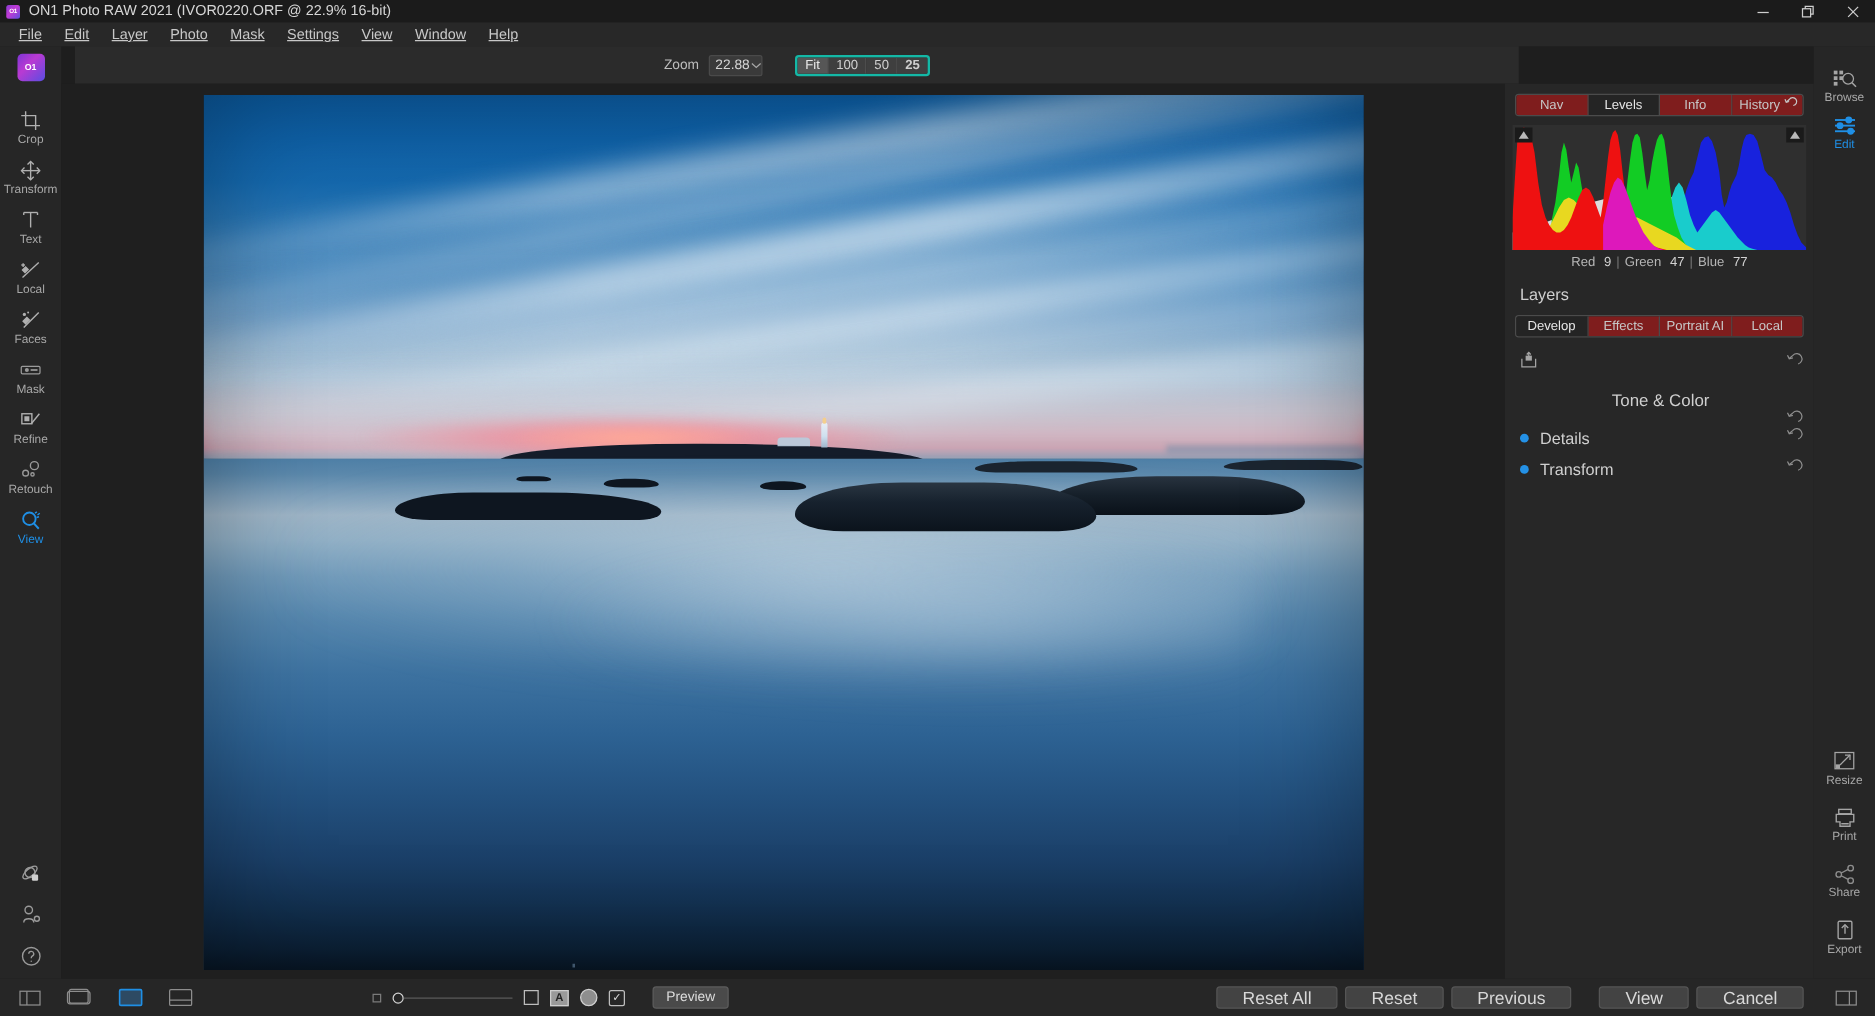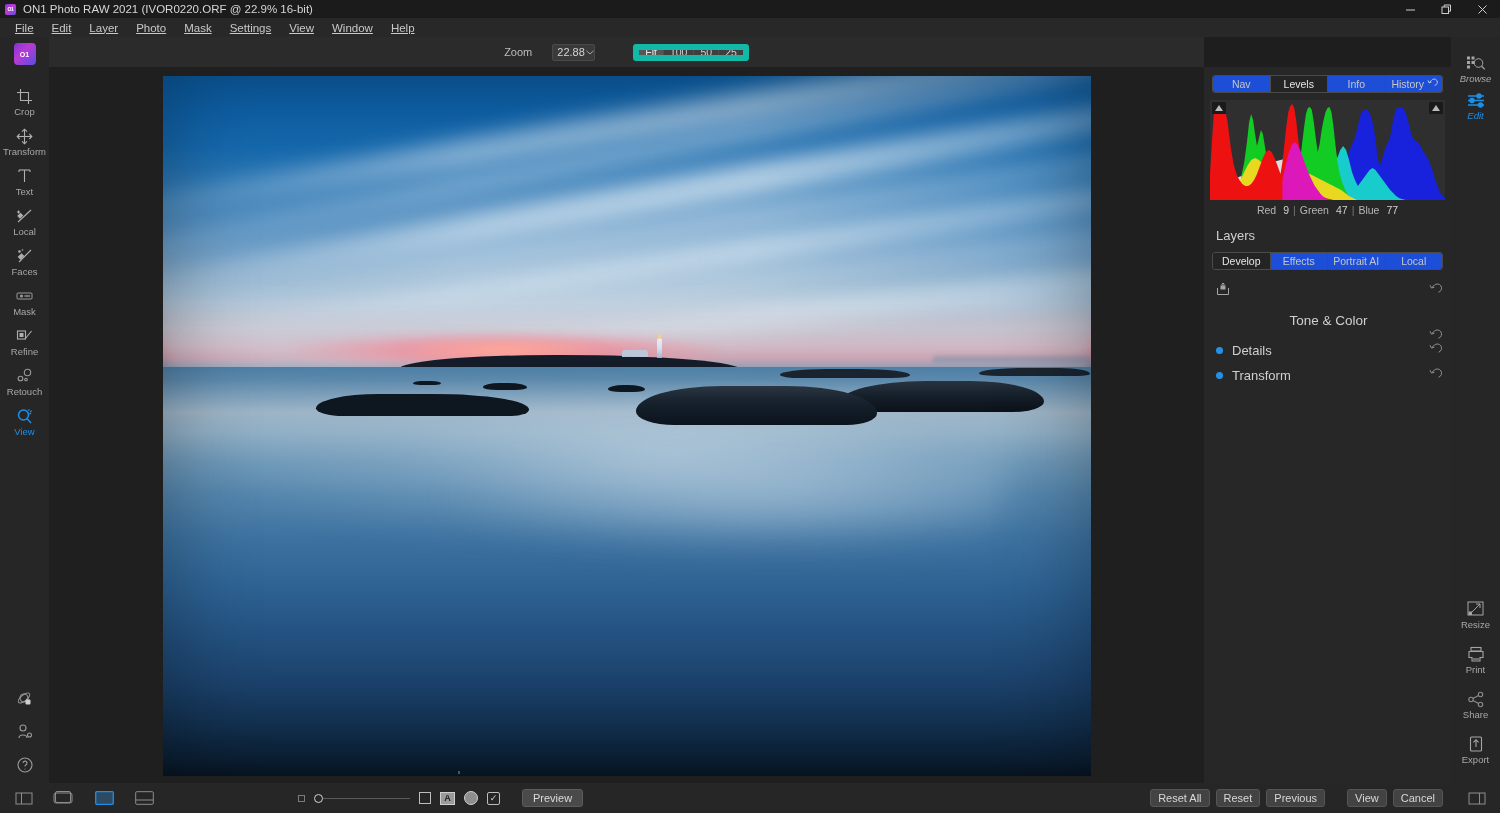--- a/index.html
+++ b/index.html
@@ -63,42 +63,42 @@
   .tool.active .ticon svg { stroke:#1f8fe5; }
   .tools-top { margin-top:14px; }
   .left-bottom {
     position:absolute; left:0; bottom:8px; width:49px;
     display:flex; flex-direction:column; align-items:center; gap:13px;
   }
   .lb-icon { width:20px; height:20px; display:flex; align-items:center; justify-content:center; }
 
   
   .zoombar {
-    position:absolute; left:49px; top:37px; width:1155px; height:30px;
-    background:#2b2b2b; display:flex; align-items:center; justify-content:center; gap:20px;
+    position:absolute; left:60px; top:37px; width:1155px; height:30px;
+    background:#2b2b2b; display:flex; align-items:center; justify-content:center; gap:8px;
   }
   .zoom-label { font-size:11px; color:#bdbdbd; }
   .zoom-field {
     width:43px; height:17px; background:#3a3a3a; border:1px solid #4a4a4a; border-radius:2px;
     display:flex; align-items:center; padding-left:4px;
     font-size:11px; color:#d4d4d4;
   }
   .zoom-caret {
     width:14px; height:17px; display:flex; align-items:center; justify-content:center;
     font-size:7px; color:#aaa;
   }
   .zoom-seg {
-    display:flex; height:17px; border:6px solid #14b8a6; border-radius:3px; overflow:hidden;
+    display:flex; height:17px; border:2px solid #14b8a6; border-radius:3px; overflow:hidden;
     margin-left:18px;
   }
   .zoom-seg div {
     min-width:23px; padding:0 6px; display:flex; align-items:center; justify-content:center;
     font-size:10.5px; color:#cfcfcf; background:#3f3f3f; border-right:1px solid #4d4d4d;
   }
-  .zoom-seg div:last-child { border-right:none; }
+  .zoom-seg div:last-child { border-right:none;font-weight:bold; }
   .zoom-seg div.active { background:#565656; color:#e8e8e8; }
 
   
   .canvas {
     position:absolute; left:49px; top:67px; width:1155px; height:716px;
     background:#1f1f1f; display:flex; align-items:flex-start; justify-content:center;
   }
   .photo-frame {
     position:relative; width:928px; height:700px; margin-top:9px;
     overflow:hidden; background:#0b2540;
@@ -241,37 +241,37 @@
   }
   .preview-btn {
     margin-left:13px; height:18px; padding:0 10px;
     background:#4a4a4a; border:1px solid #5c5c5c; border-radius:3px;
     display:flex; align-items:center; font-size:11px; color:#dcdcdc;
   }
   .bb-right {
     margin-left:auto; display:flex; align-items:center; gap:6px; padding-right:13px;
   }
   .gbtn {
-    height:18px; padding:0 7px; background:#434343; border:1px solid #555;
-    border-radius:3px; display:flex; align-items:center; font-size:11px; color:#d8d8d8;
+    height:18px; padding:0 20px; background:#434343; border:1px solid #555;
+    border-radius:3px; display:flex; align-items:center; font-size:14px; color:#d8d8d8;
   }
   .gbtn.gap-l { margin-left:16px; }
 
   
   .right-panel {
     position:absolute; right:49px; top:67px; width:247px; height:716px;
     background:#272727;
   }
   .tabrow {
     display:flex; height:18px; margin:8px 8px 0;
     border:1px solid #4b4b4b; border-radius:3px; overflow:hidden;
   }
   .tabrow > div {
     flex:1; display:flex; align-items:center; justify-content:center; gap:3px;
-    font-size:10.5px; color:#c6c6c6; background:#1d4ed8;
+    font-size:10.5px; color:#c6c6c6; background:#7f1d1d;
     border-right:1px solid #4b4b4b;
   }
   .tabrow > div:last-child { border-right:none; }
   .tabrow > div.active { background:#242424; color:#e6e6e6; }
 
   .histo-box {
     position:relative; margin:7px 6px 0; height:100px; background:#2f2f2f; overflow:hidden;
   }
   .histo-svg { position:absolute; left:0; top:0; width:100%; height:100%; }
   .clip-ind {
@@ -313,21 +313,21 @@
     position:absolute; right:0; top:37px; width:49px; height:746px;
     background:#262626;
   }
   .rail-item {
     width:49px; padding-top:7px; display:flex; flex-direction:column;
     align-items:center; gap:2px;
   }
   .rail-item .ricon { width:22px; height:18px; display:flex; align-items:center; justify-content:center; }
   .rail-item .rlabel { font-size:9.5px; color:#a8a8a8; line-height:10px; }
   .rail-item.active .rlabel { color:#1f8fe5; }
-  .rail-top { margin-top:10px;font-style:italic; }
+  .rail-top { margin-top:10px; }
   .rail-bottom {
     position:absolute; left:0; bottom:18px; width:49px;
     display:flex; flex-direction:column; align-items:center; gap:8px;
   }
   svg { overflow:visible; }
 </style>
 </head>
 <body>
 
 <div id="app">

